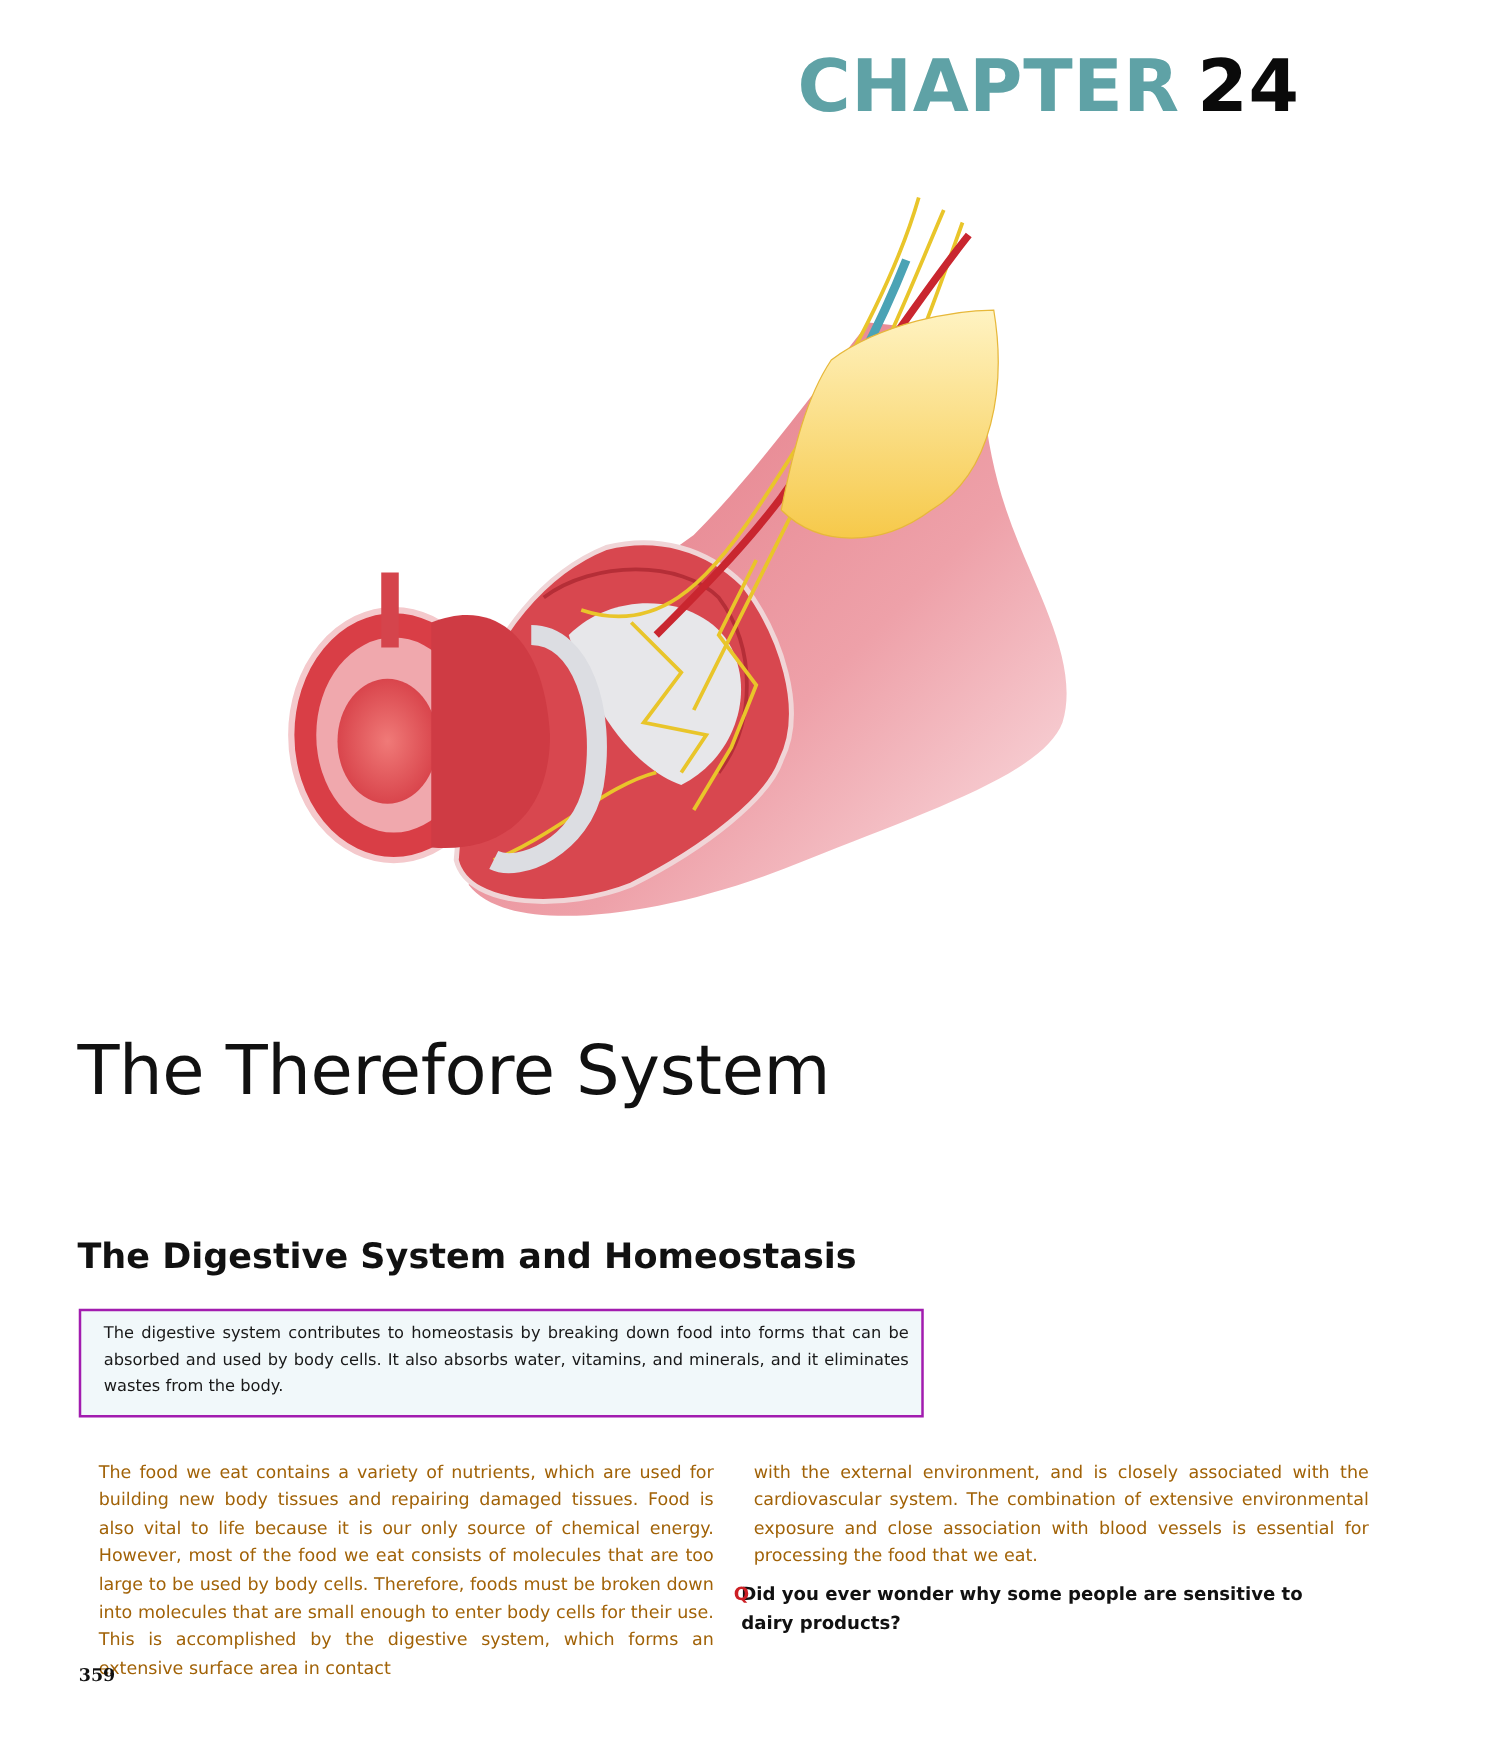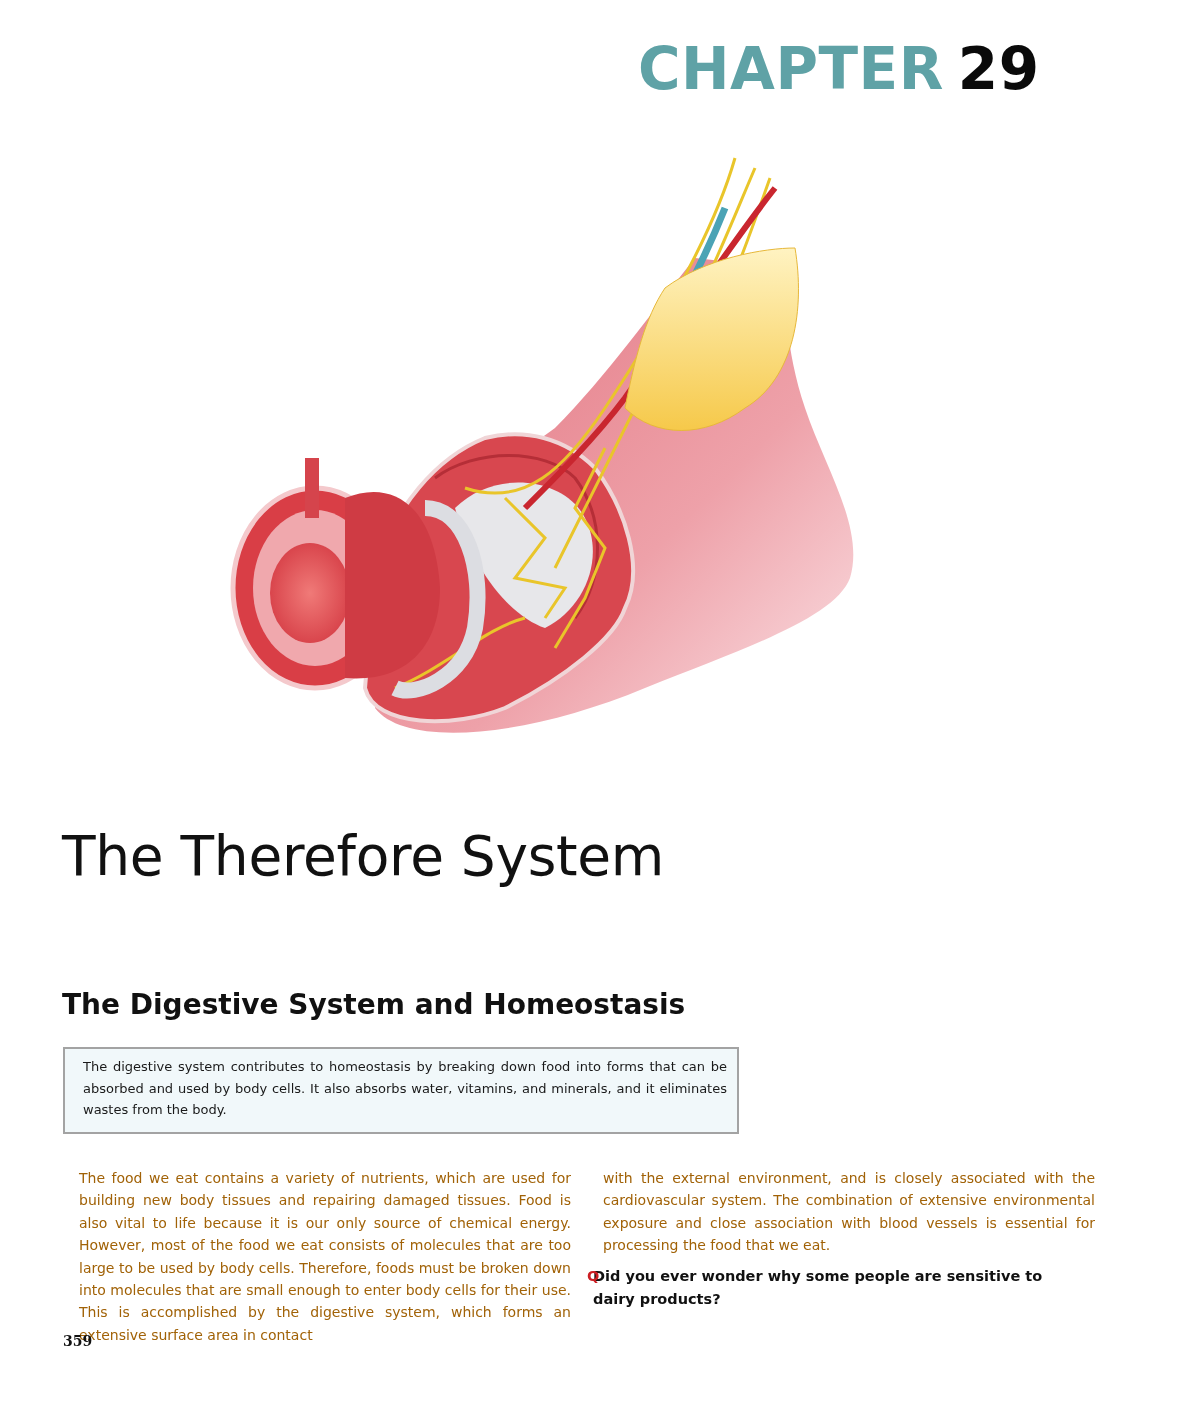--- a/index.html
+++ b/index.html
@@ -5,35 +5,35 @@
     html, body { margin: 0; padding: 0; background: #ffffff; }
     body { width: 1200px; height: 1411px; position: relative; overflow: hidden;
            font-family: "DejaVu Sans", "Liberation Sans", sans-serif; color: #111; }
     .chapter { position: absolute; top: 34px; left: 638px; font-size: 58px; line-height: 70px; letter-spacing: 0.5px; }
     .chapter .word { color: #5fa2a6; font-weight: 700; font-family: "DejaVu Sans", sans-serif; }
     .chapter .num { color: #0a0a0a; font-weight: bold; margin-left: 14px; }
     .illustration { position: absolute; left: 225px; top: 148px; width: 640px; height: 630px; }
     .title { position: absolute; left: 62px; top: 824px; font-size: 55px; font-weight: normal; margin: 0; letter-spacing: -0.3px; color: #111; }
     .subtitle { position: absolute; left: 62px; top: 988px; font-size: 28px; font-weight: bold; margin: 0; color: #111; }
     .summary-box { position: absolute; left: 63px; top: 1047px; width: 644px; height: 72px; background: #f1f8fa;
-                   border: 2px solid #a3a3a3; padding: 7px 10px 4px 18px; box-sizing: content-box; }
+                   border: 2px solid #a21caf; padding: 7px 10px 4px 18px; box-sizing: content-box; }
     .summary-box p { margin: 0; font-size: 13px; line-height: 21.5px; color: #1a1a1a; text-align: justify; }
     .col { position: absolute; top: 1151px; width: 492px; font-size: 14px; line-height: 22.4px; text-align: justify; color: #a16207; margin: 16px; }
     .col.left { left: 63px; }
     .col.right { left: 587px; }
     .question { position: absolute; left: 587px; top: 1265px; width: 490px; font-size: 14.5px; line-height: 22.5px; font-weight: bold; color: #111; }
     .question .q { color: #cc1f24; position: absolute; left: 0; top: 0; }
     .question .qtext { display: block; margin-left: 6px; }
     .pagenum { position: absolute; left: 63px; top: 1333px; font-size: 14px; font-weight: bold; font-family: "DejaVu Serif", serif; color: #111; }
   </style>
 </head>
 <body>
 
 <div class="chapter">
-  <span class="word">CHAPTER</span><span class="num">29</span>
+  <span class="word">CHAPTER</span><span class="num">24</span>
 </div>
 
 <div class="illustration" aria-label="Cutaway illustration of the wall of the gastrointestinal tract showing mucosa, submucosa, muscularis and serosa layers with blood vessels, nerves and mesentery fat">
   <svg width="640" height="630" viewBox="0 0 640 630" xmlns="http://www.w3.org/2000/svg">
     <defs>
       <linearGradient id="tube" x1="0" y1="0" x2="1" y2="1">
         <stop offset="0" stop-color="#e2737f"></stop>
         <stop offset="0.6" stop-color="#eea1a9"></stop>
         <stop offset="1" stop-color="#fbe3e6"></stop>
       </linearGradient>

